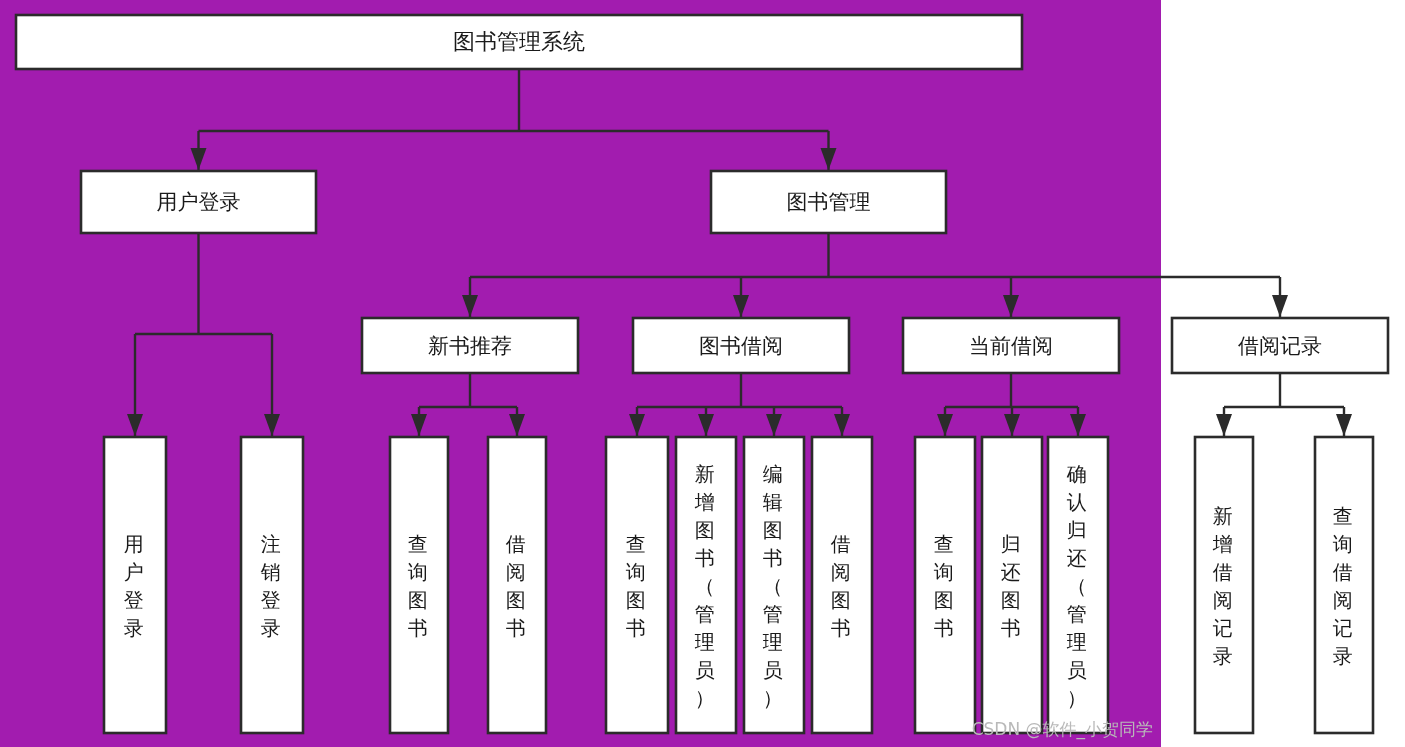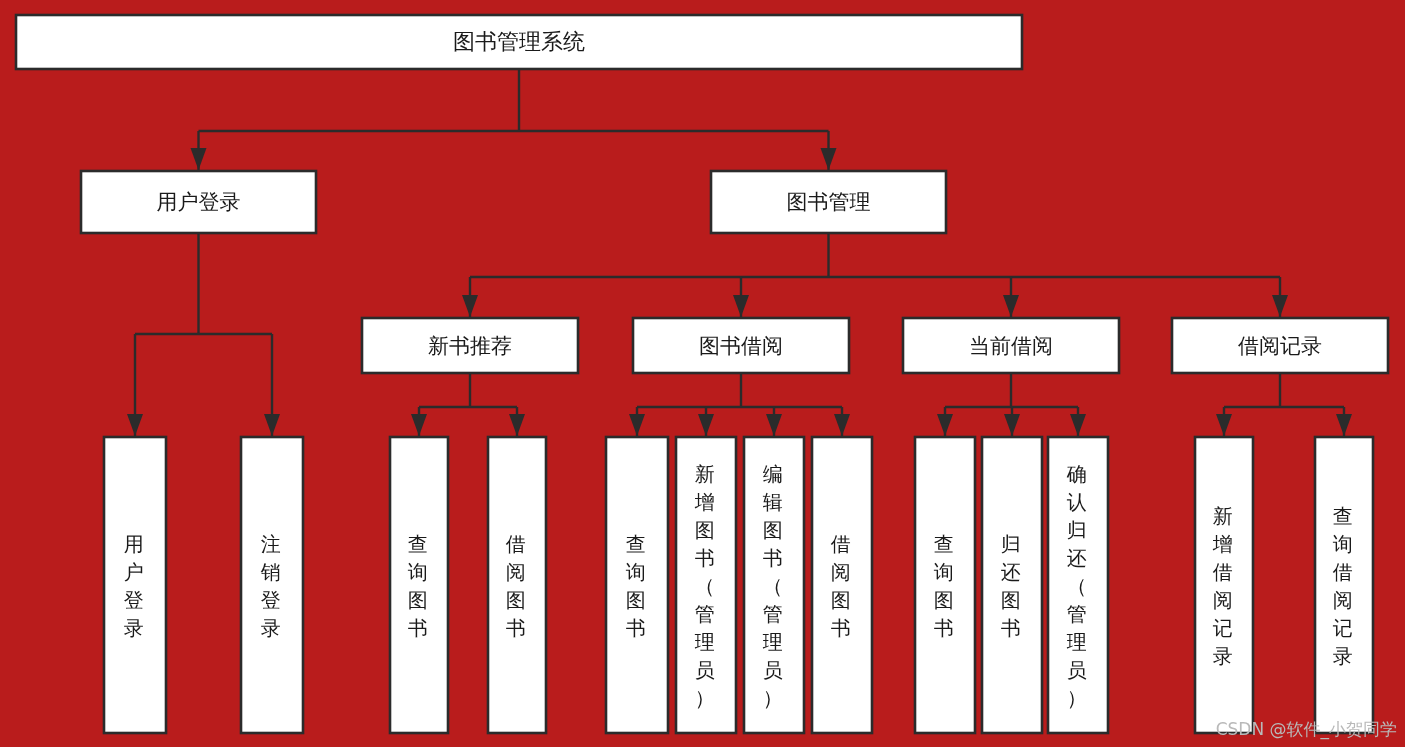--- a/index.html
+++ b/index.html
@@ -8,23 +8,23 @@
     background: #ffffff;
   }
   body {
     width: 1405px;
     height: 747px;
     font-family: "DejaVu Sans", "Liberation Sans", sans-serif;
     overflow: hidden;
   }
   #diagram-root {
     position: relative;
-    width: 1405px;
+    width: 1161px;
     height: 747px;
-    background: #b91c1c;
+    background: #a21caf;
   }
   svg#flow-svg {
     position: absolute;
     top: 0;
     left: 0;
     width: 1405px;
     height: 747px;
     display: block;
   }
   .node-rect {

